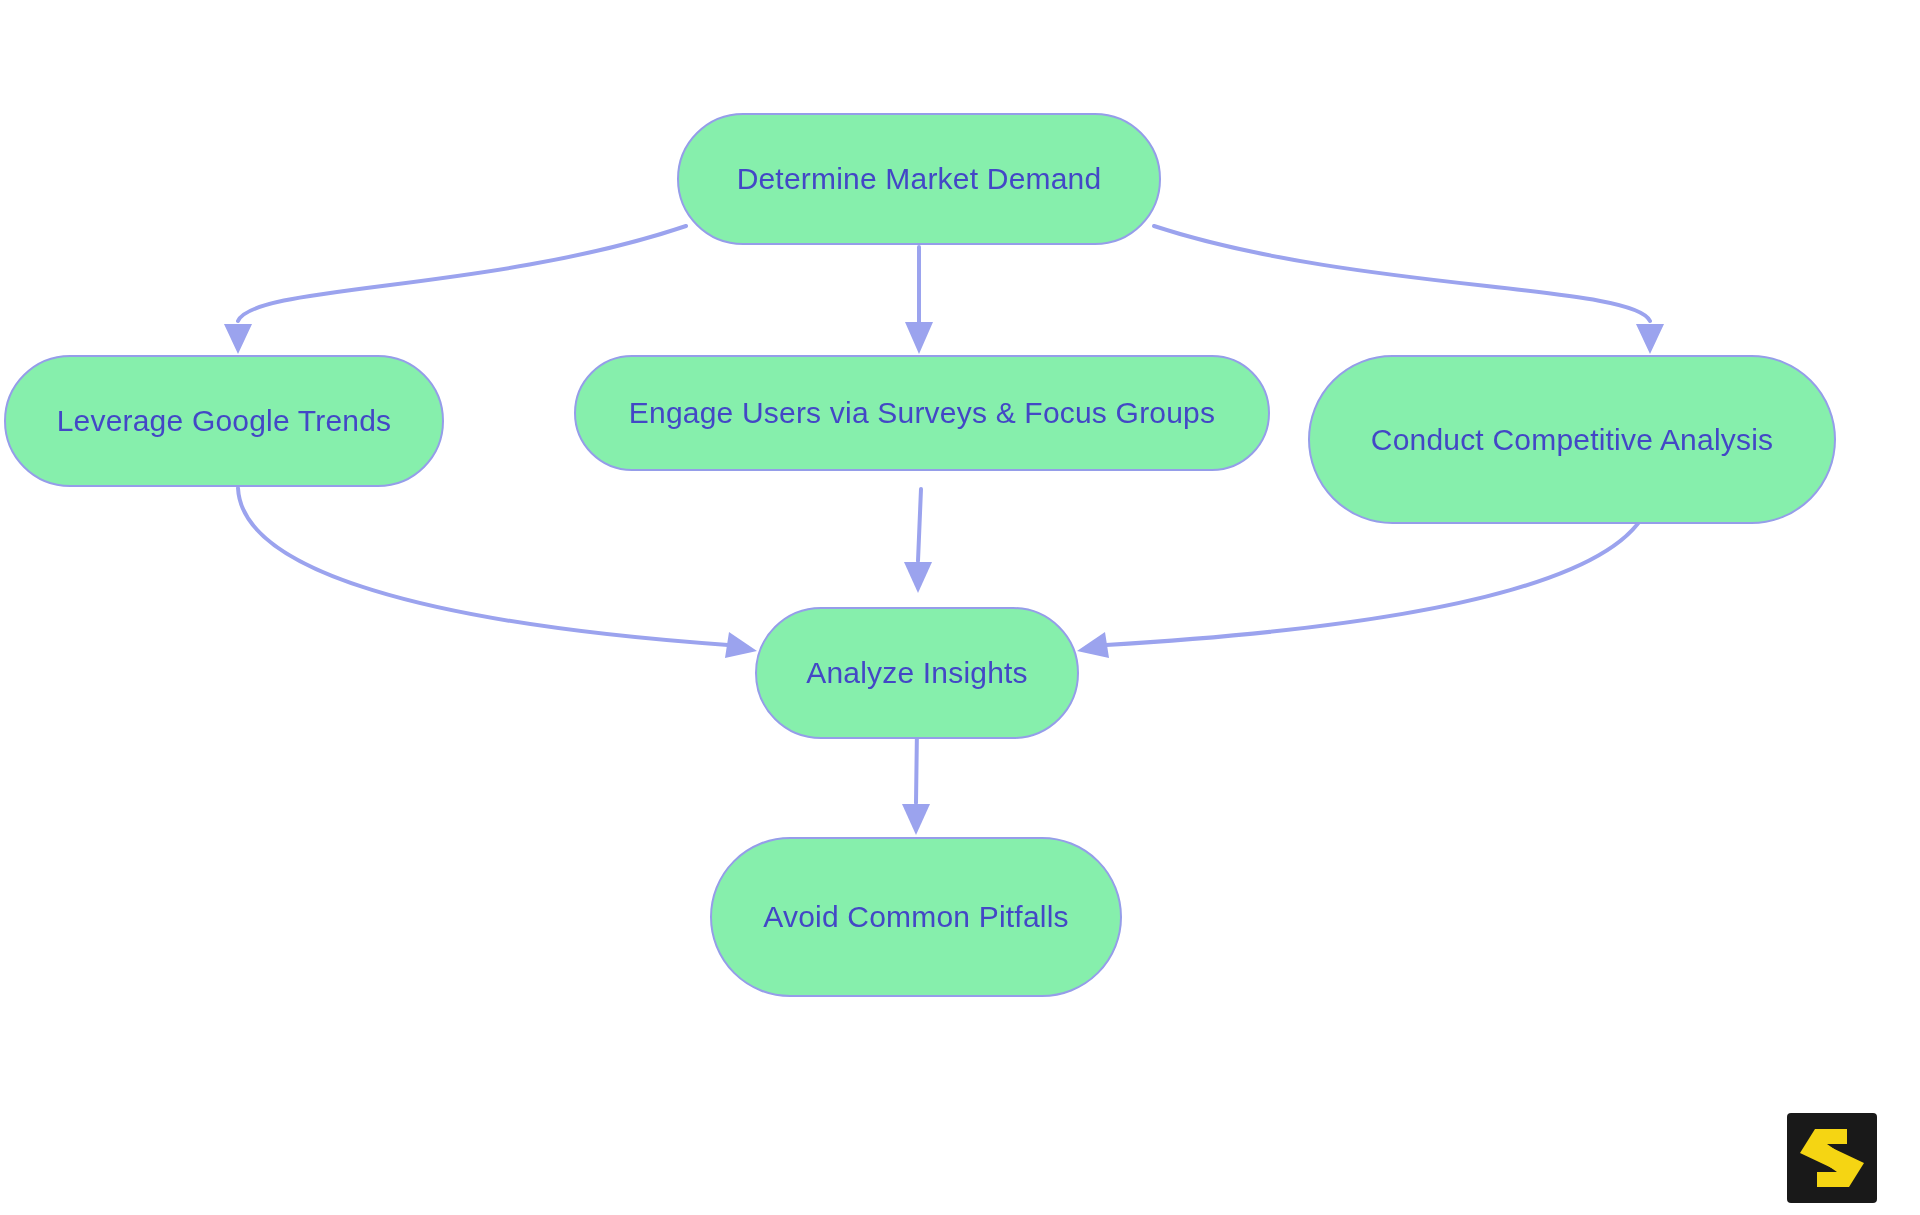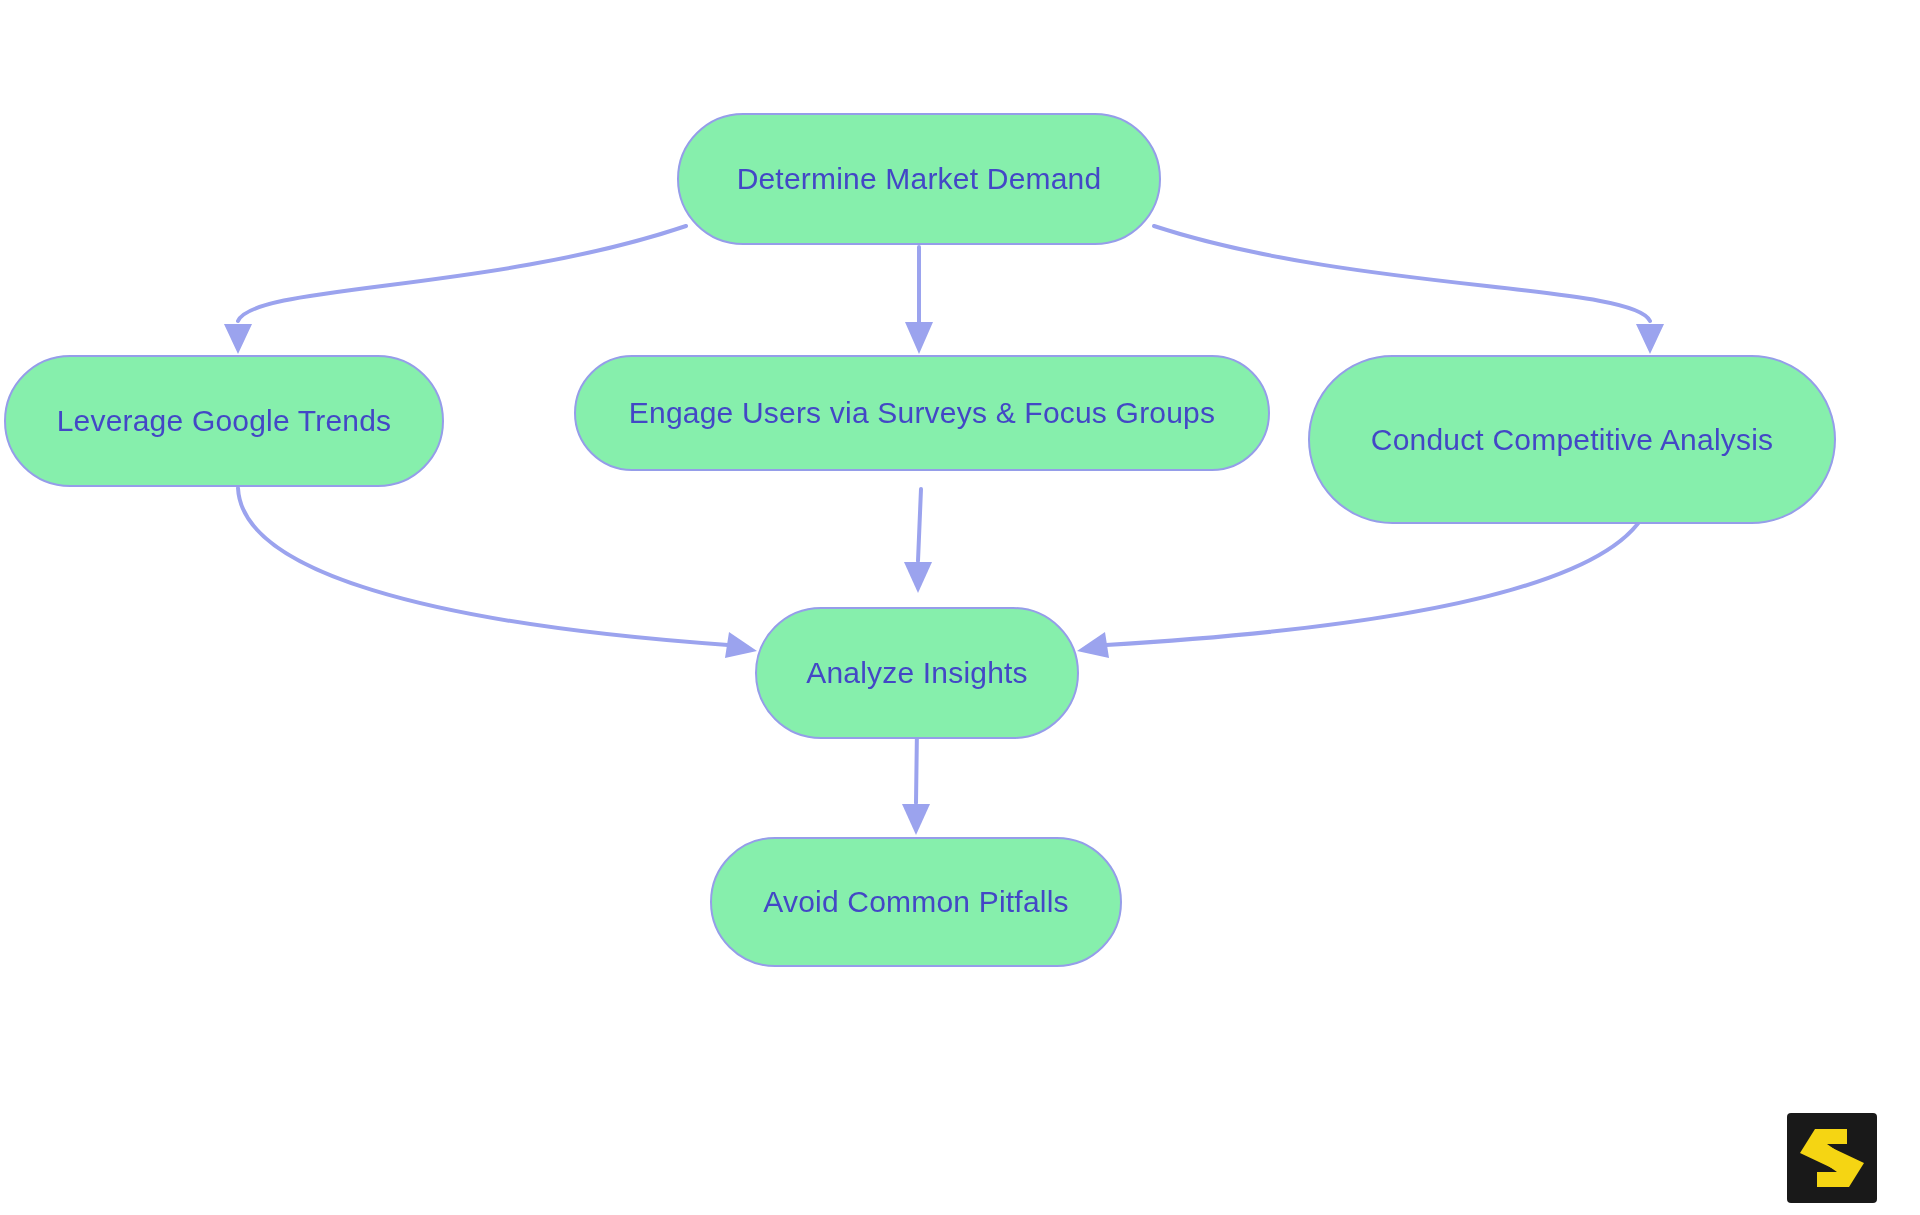--- a/index.html
+++ b/index.html
@@ -36,21 +36,21 @@
     color: #4347c6;
     font-size: 30px;
     letter-spacing: 0.2px;
     white-space: nowrap;
   }
   #node-determine { left: 677px; top: 113px;  width: 484px; height: 132px; }
   #node-leverage  { left: 4px;  top: 355px;  width: 440px; height: 132px; }
   #node-engage    { left: 574px; top: 355px;  width: 696px; height: 116px; }
   #node-conduct   { left: 1308px; top: 355px; width: 528px; height: 169px; }
   #node-analyze   { left: 755px; top: 595px;  width: 324px; height: 132px; margin-top: 12px; }
-  #node-avoid     { left: 710px; top: 837px;  width: 412px; height: 130px; }
+  #node-avoid     { left: 710px; top: 837px;  width: 412px; height: 160px; }
   .logo-badge {
     position: absolute;
     left: 1787px;
     top: 1113px;
     width: 90px;
     height: 90px;
     background: #191919;
     border-radius: 4px;
     display: flex;
     align-items: center;

